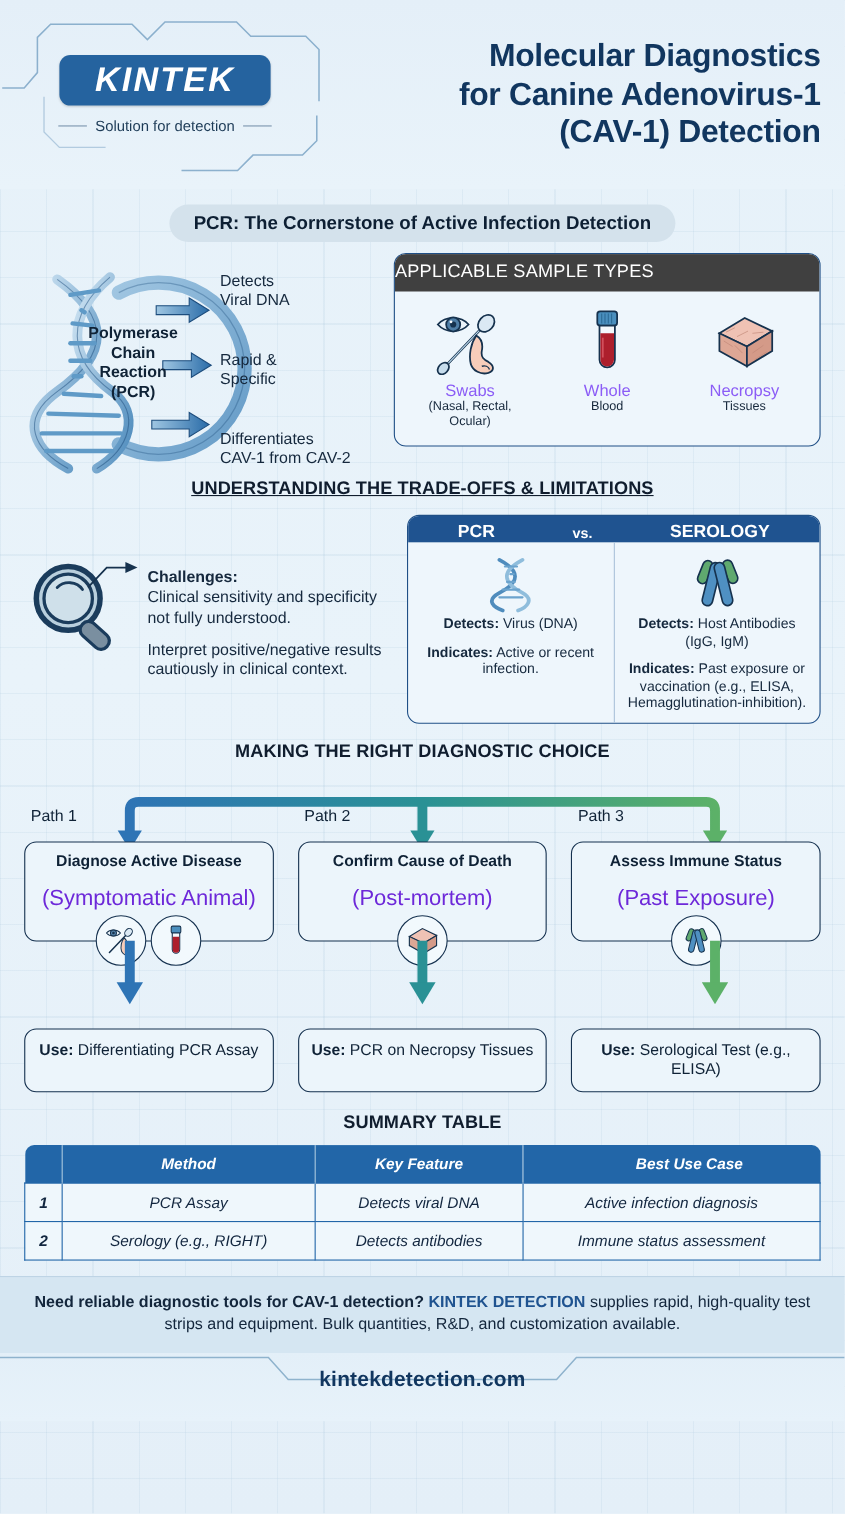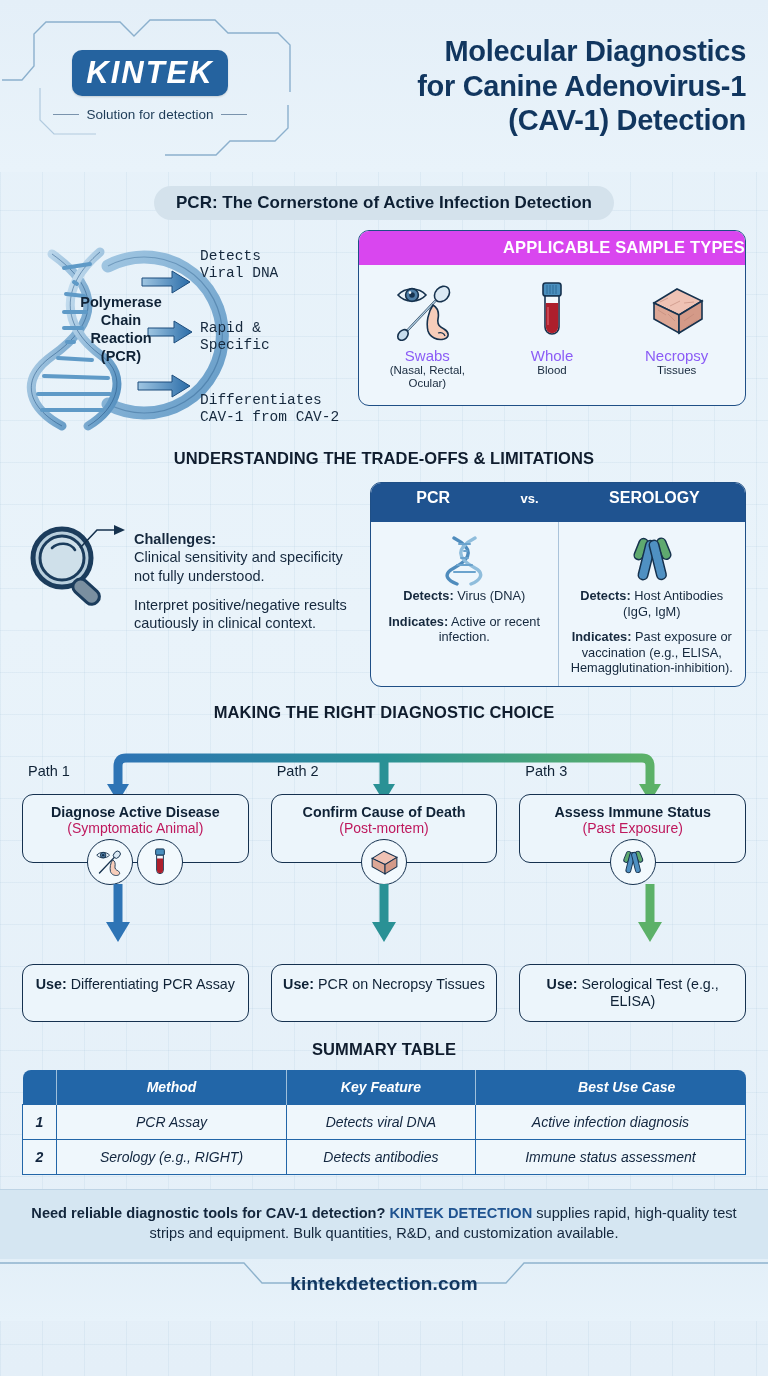--- a/index.html
+++ b/index.html
@@ -31,21 +31,21 @@
   }
   .brand-wrap {
     position: relative;
     width: 300px; height: 172px;
     flex: 0 0 300px;
     display: flex; flex-direction: column;
     align-items: center; justify-content: center;
   }
   .brand-deco { position: absolute; inset: 0; pointer-events: none; }
   .logo-pill {
-    width: 156px; height: 46px;
+    width: 192px; height: 46px;
     background: #25639f;
     border-radius: 10px;
     display: flex; align-items: center; justify-content: center;
     box-shadow: 0 1px 2px rgba(0,0,0,.15);
     position: relative; z-index: 2;
   }
   .logo-pill span {
     color: #ffffff;
     font-size: 31px;
     font-weight: bold;
@@ -88,36 +88,36 @@
   }
   
   .pcr-row { display: flex; margin-top: 10px; padding: 0 22px; gap: 6px; }
   .pcr-left { width: 330px; position: relative; height: 205px; }
   .pcr-bullets {
     position: absolute; left: 178px; top: 10px;
     width: 160px; height: 190px;
     display: flex; flex-direction: column; justify-content: space-between;
     padding: 8px 0 4px;
   }
-  .pcr-bullets div { font-size: 14.5px; line-height: 1.18; color: #15283d; font-family: Liberation Mono, monospace; }
+  .pcr-bullets div { font-size: 14.5px; line-height: 1.18; color: #15283d; }
   
   .panel {
     flex: 1;
     border: 1.6px solid #1f4f86;
     border-radius: 11px;
     overflow: hidden;
     background: #eef6fc;
     align-self: flex-start;
   }
   .panel-head {
-    background: #d946ef;
+    background: #404040;
     color: #fff;
-    text-align: right;
+    text-align: left;
     font-size: 16.5px;
-    font-weight: bold;
+    font-weight: normal;
     padding: 7px 0 8px;
     letter-spacing: .2px;
   }
   .samples { display: flex; padding: 12px 6px 14px; }
   .sample { flex: 1; text-align: center; }
   .sample .ic { height: 66px; display: flex; align-items: center; justify-content: center; }
   .sample .nm { font-size: 15px; line-height: 1.15; margin-top: 4px; color: #8b5cf6; }
   .sample .sub { font-size: 11.5px; line-height: 1.15; color: #16283c; }
   
   .trade-row { display: flex; padding: 0 22px; margin-top: 14px; gap: 8px; }
@@ -126,21 +126,21 @@
   .challenge { font-size: 14.5px; line-height: 1.26; color: #15283d; padding-top: 22px; }
   .challenge b { font-weight: bold; }
   .challenge p + p { margin-top: 11px; }
   .vs-panel {
     flex: 1; border: 1.6px solid #1f4f86; border-radius: 11px;
     overflow: hidden; background: #eef6fc; align-self: flex-start;
   }
   .vs-head {
     background: #1f5390; color: #fff; font-weight: bold;
     display: flex; align-items: center; justify-content: space-around;
-    padding: 6px 10px 15px; font-size: 16px;
+    padding: 6px 10px 0; font-size: 16px;
   }
   .vs-head .vs { font-size: 13px; }
   .vs-body { display: flex; }
   .vs-col { flex: 1; padding: 8px 6px 10px; text-align: center; }
   .vs-col:first-child { border-right: 1.4px solid #aac3da; }
   .vs-col .ic { height: 58px; display: flex; align-items: center; justify-content: center; }
   .vs-col p { font-size: 12.8px; line-height: 1.22; color: #15283d; }
   .vs-col p + p { margin-top: 10px; }
   .vs-col b { font-weight: bold; }
   
@@ -150,21 +150,21 @@
   .path-label {
     position: absolute; top: -31px; left: 6px;
     font-size: 14.5px; font-weight: normal; color: #0f2236;
   }
   .path-box {
     border: 1.5px solid #15314f; border-radius: 11px;
     background: #ecf5fb; text-align: center;
     padding: 9px 6px 26px; position: relative;
   }
   .path-box .t1 { font-size: 14.3px; font-weight: bold; line-height: 1.12; color: #0f2236; }
-  .path-box .t2 { font-size: 14px; line-height: 1.15; color: #be185d; }
+  .path-box .t2 { font-size: 20px; line-height: 1.15; color: #6d28d9; margin-top: 15px; }
   .bubbles {
     position: absolute; left: 0; right: 0; bottom: -23px;
     display: flex; justify-content: center; gap: 4px;
   }
   .bubble {
     width: 46px; height: 46px; border-radius: 50%;
     background: #f2f9fd; border: 1.4px solid #15314f;
     display: flex; align-items: center; justify-content: center;
   }
   .use-boxes { display: flex; gap: 22px; padding: 0 22px; margin-top: 16px; }
@@ -382,21 +382,21 @@
               </g>
             </svg>
           </div>
           <div class="nm">Necropsy</div>
           <div class="sub">Tissues</div>
         </div>
       </div>
     </div>
   </div>
 
-  <div class="sec-title" style="margin-top:14px;">UNDERSTANDING THE TRADE-OFFS &amp; LIMITATIONS</div>
+  <div class="sec-title" style="text-decoration:underline;">UNDERSTANDING THE TRADE-OFFS &amp; LIMITATIONS</div>
 
   <div class="trade-row">
     <div class="trade-left">
       <div class="mag">
         <svg width="108" height="110" viewBox="0 0 108 110">
           <circle cx="40" cy="50" r="29" fill="#b9cfdd" stroke="#1b3c5c" stroke-width="5"></circle>
           <circle cx="40" cy="50" r="22" fill="#cfe0ea" stroke="#1b3c5c" stroke-width="3"></circle>
           <path d="M30 40 C36 34, 48 34, 53 42" fill="none" stroke="#1b3c5c" stroke-width="2.6" stroke-linecap="round"></path>
           <rect x="58" y="68" width="30" height="15" rx="7" transform="rotate(42 58 68)" fill="#7a8fa0" stroke="#1b3c5c" stroke-width="3"></rect>
           <path d="M58 40 L75 22 L96 22" fill="none" stroke="#16324e" stroke-width="1.6"></path>

